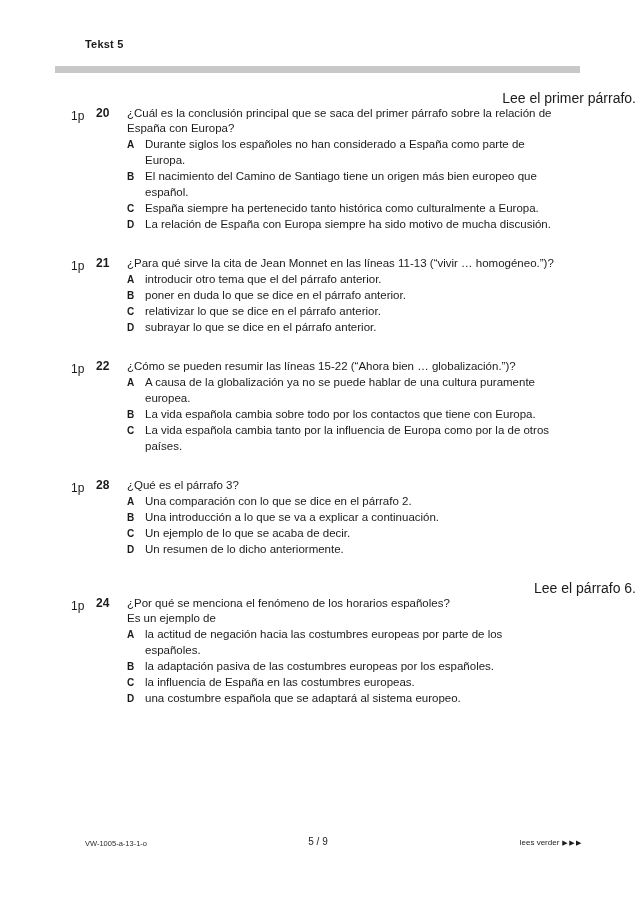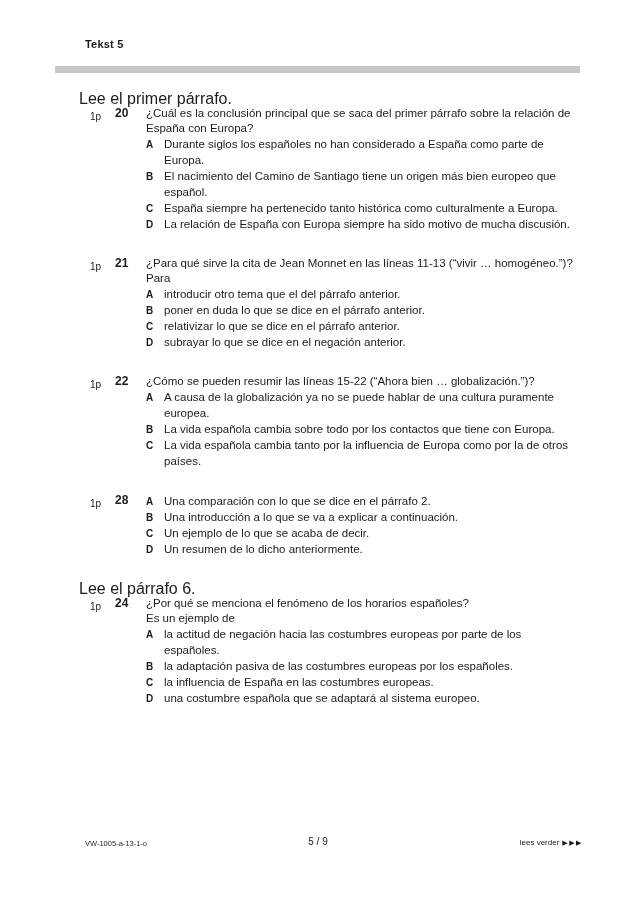--- a/index.html
+++ b/index.html
@@ -21,26 +21,26 @@
     width:525px; height:7px;
     background:#c8c8c8;
   }
   .content {
     position:absolute; left:0; top:91px;
     width:636px;
   }
   .q-block { margin-bottom:24px; }
   .lead {
     margin-left:79px;
-    font-size:16px; line-height:15px;
+    font-size:14px; line-height:15px;text-align:right;
   }
   .q-row { display:flex; align-items:flex-start; }
   .pts {
-    width:27px; margin-left:88px; padding-left:2px;
-    font-size:10px; line-height:15px; padding-top:3px;
+    width:27px; margin-left:69px; padding-left:2px;
+    font-size:12px; line-height:15px; padding-top:3px;
     color:#1b1b1b;
   }
   .qnum {
     width:31px;
     font-size:12px; font-weight:bold; line-height:15px;
   }
   .q-body {
     width:434px;
     font-size:11.5px; line-height:15px;
   }
@@ -102,36 +102,35 @@
             </div>
           </div>
         </div>
       </div>
       <div class="q-block">
         <div class="q-row">
           <span class="pts">1p</span>
           <span class="qnum">21</span>
           <div class="q-body">
             <div class="q-text">¿Para qué sirve la cita de Jean Monnet en las líneas 11-13 (“vivir … homogéneo.”)?</div>
-            <div class="q-pre">Para</div>
             <div class="opt">
               <span class="opt-letter">A</span>
               <span class="opt-text">introducir otro tema que el del párrafo anterior.</span>
             </div>
             <div class="opt">
               <span class="opt-letter">B</span>
               <span class="opt-text">poner en duda lo que se dice en el párrafo anterior.</span>
             </div>
             <div class="opt">
               <span class="opt-letter">C</span>
               <span class="opt-text">relativizar lo que se dice en el párrafo anterior.</span>
             </div>
             <div class="opt">
               <span class="opt-letter">D</span>
-              <span class="opt-text">subrayar lo que se dice en el negación anterior.</span>
+              <span class="opt-text">subrayar lo que se dice en el párrafo anterior.</span>
             </div>
           </div>
         </div>
       </div>
       <div class="q-block">
         <div class="q-row">
           <span class="pts">1p</span>
           <span class="qnum">22</span>
           <div class="q-body">
             <div class="q-text">¿Cómo se pueden resumir las líneas 15-22 (“Ahora bien … globalización.”)?</div>
@@ -148,20 +147,21 @@
               <span class="opt-text">La vida española cambia tanto por la influencia de Europa como por la de otros países.</span>
             </div>
           </div>
         </div>
       </div>
       <div class="q-block">
         <div class="q-row">
           <span class="pts">1p</span>
           <span class="qnum">28</span>
           <div class="q-body">
+            <div class="q-text">¿Qué es el párrafo 3?</div>
             <div class="opt">
               <span class="opt-letter">A</span>
               <span class="opt-text">Una comparación con lo que se dice en el párrafo 2.</span>
             </div>
             <div class="opt">
               <span class="opt-letter">B</span>
               <span class="opt-text">Una introducción a lo que se va a explicar a continuación.</span>
             </div>
             <div class="opt">
               <span class="opt-letter">C</span>

